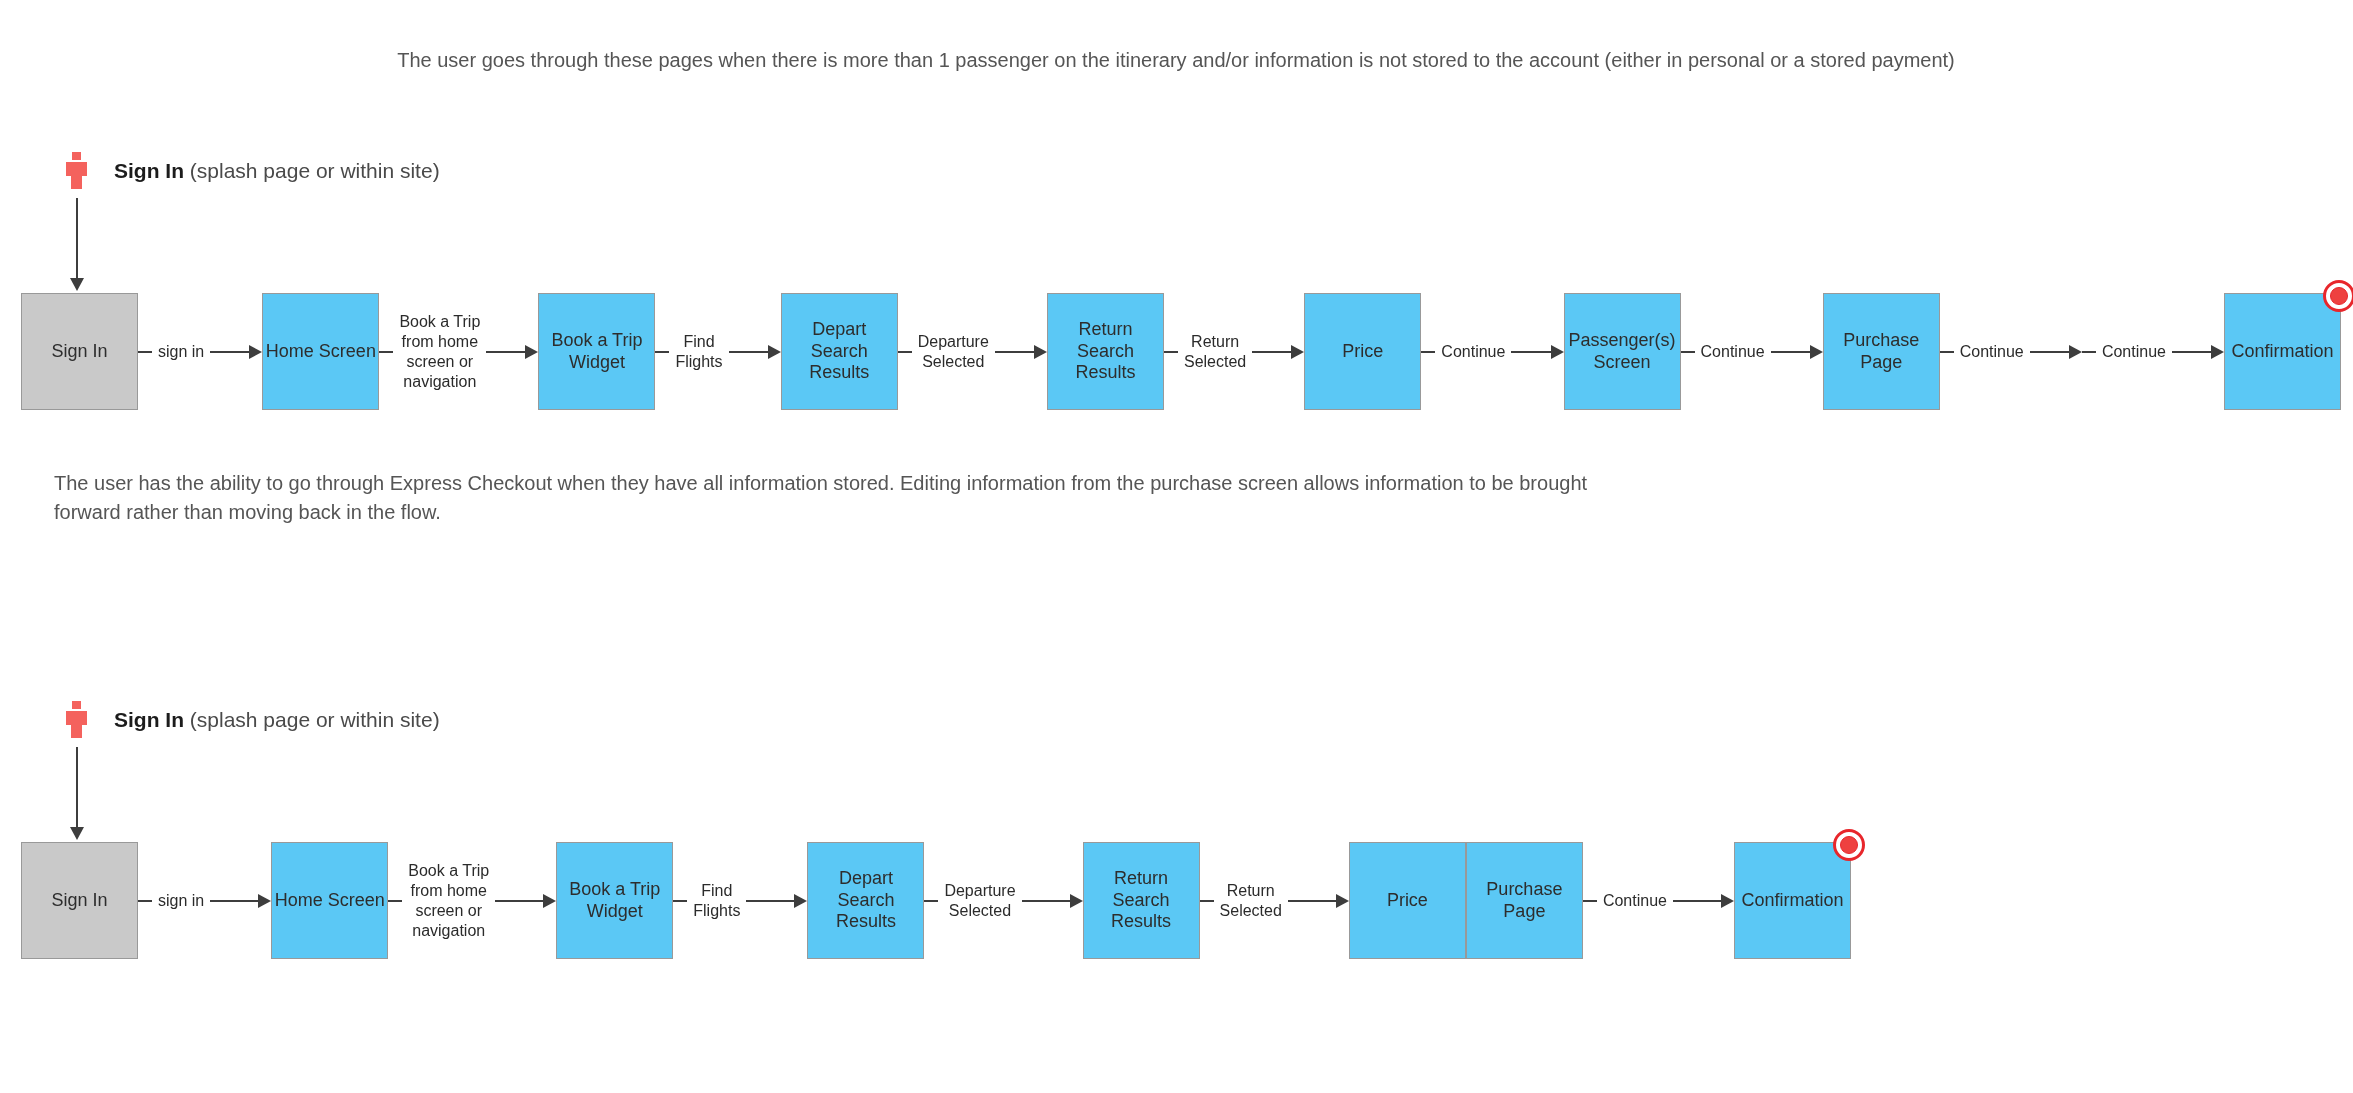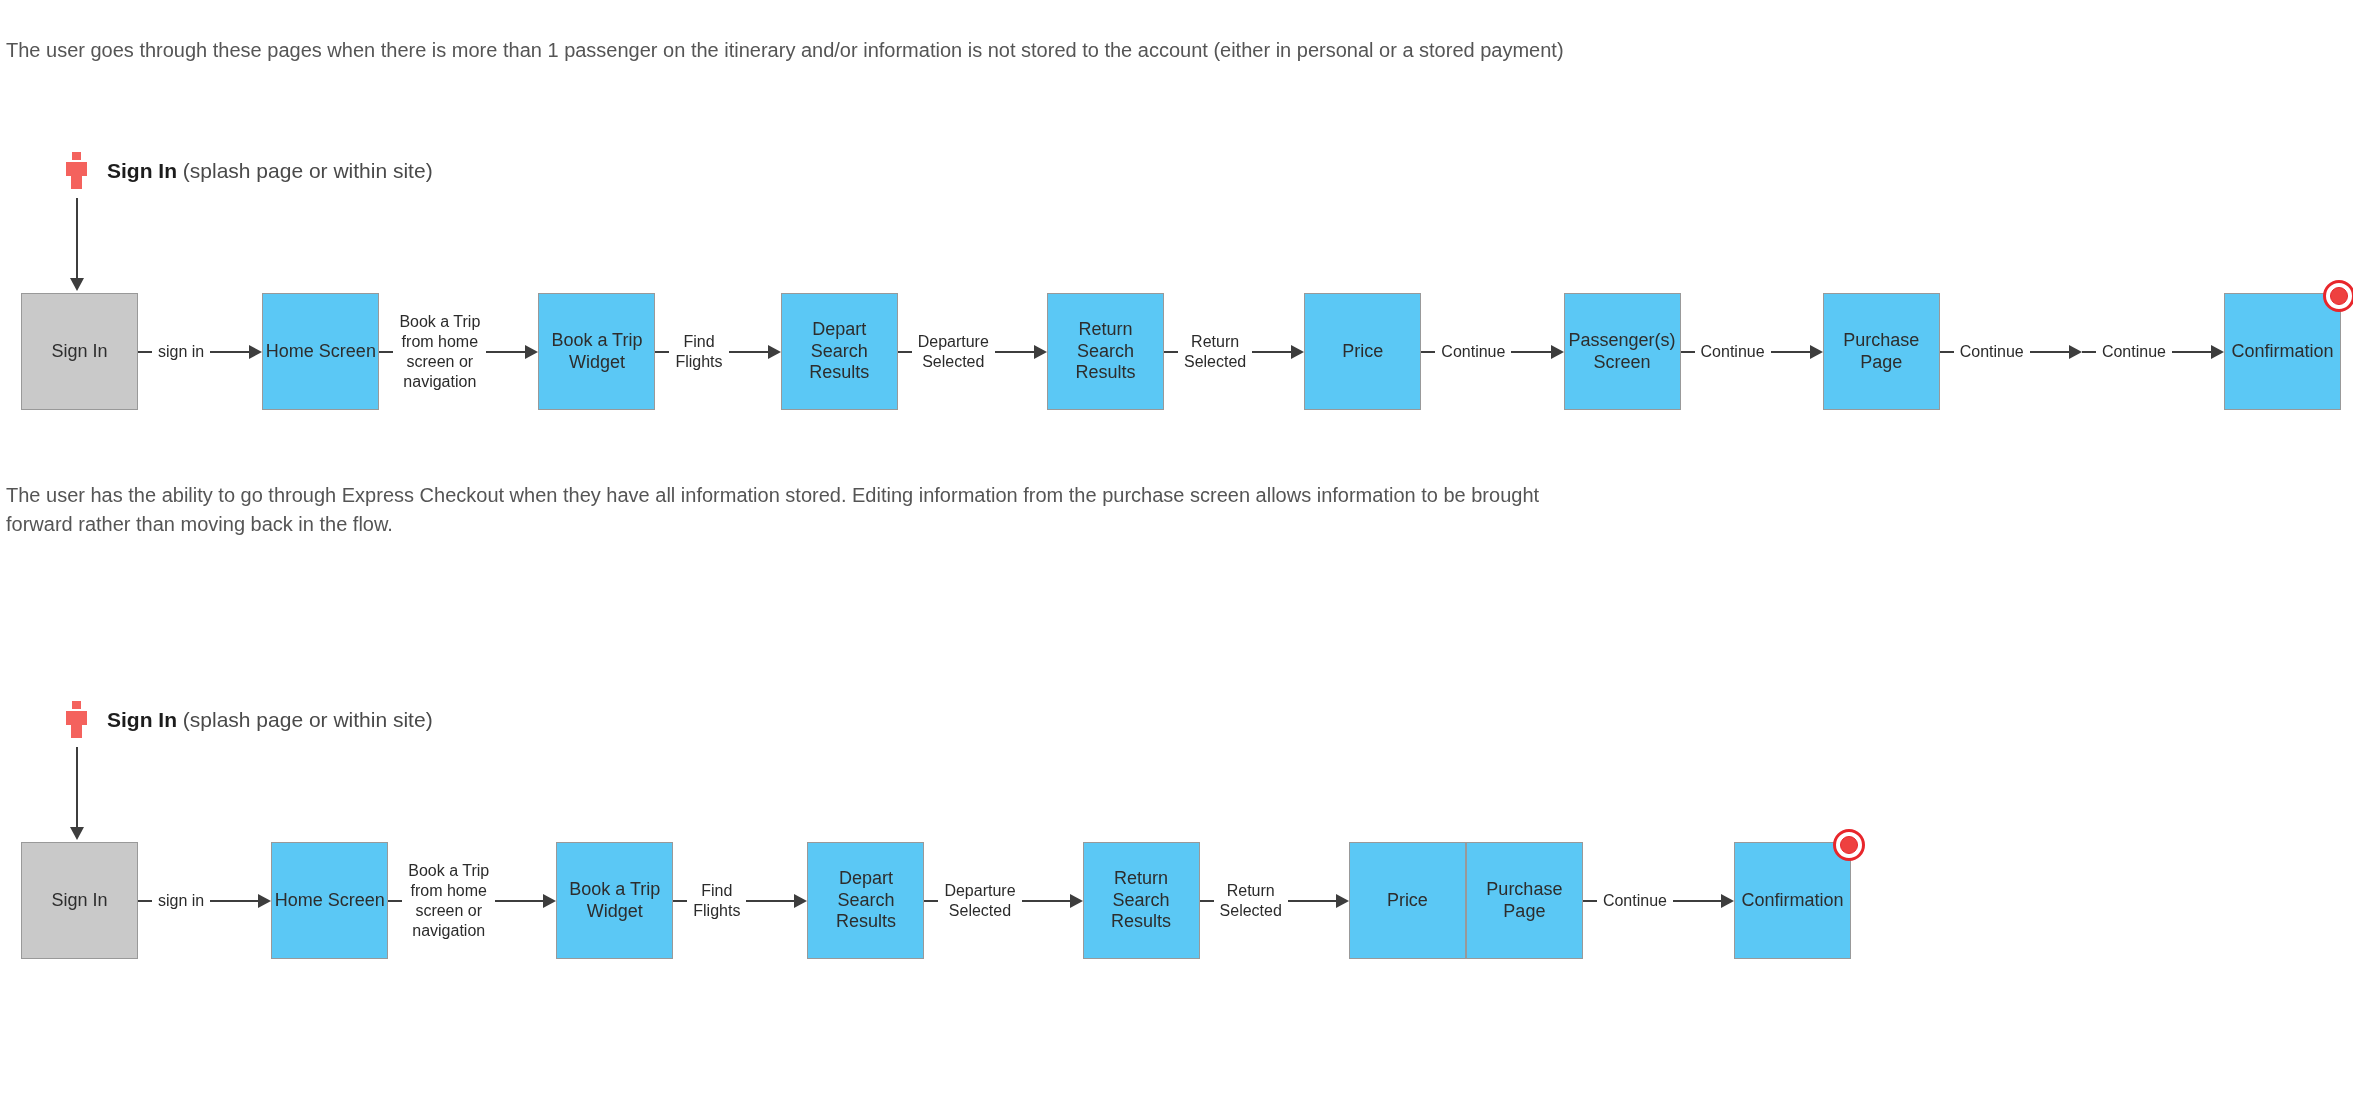--- a/index.html
+++ b/index.html
@@ -3,28 +3,28 @@
 <meta charset="utf-8">
 <style>
   html,body{margin:0;padding:0;}
   body{
     width:2353px;height:1093px;position:relative;background:#ffffff;overflow:hidden;
     font-family:"Liberation Sans","DejaVu Sans",sans-serif;
     --page-fill:#5bc8f5;--page-stroke:#999999;--start-fill:#c9c9c9;--start-stroke:#999999;
     --connector:#3d3d3d;--actor-red:#f4625d;--end-red:#e8262b;
   }
   .intro{position:absolute;left:6px;margin:0;font-size:20px;line-height:29px;color:#555555;white-space:pre-line;}
-  #intro-1{top:36px;width:2340px;}
-  #intro-2{top:481px;width:1920px;}
+  #intro-1{top:46px;width:2340px;text-align:center;}
+  #intro-2{top:469px;width:1920px;margin-left:48px;}
 
   .flow{position:absolute;left:0;width:2353px;height:266px;}
   #flow-0{top:148px;}
   #flow-1{top:697px;}
 
-  .actor{position:absolute;left:64px;top:4px;display:flex;align-items:center;gap:17px;}
+  .actor{position:absolute;left:64px;top:4px;display:flex;align-items:center;gap:24px;}
   .person-icon{position:relative;width:26px;height:37px;flex:0 0 auto;}
   .person-icon .p-head{position:absolute;top:0;left:8px;width:9px;height:8px;background:var(--actor-red);}
   .person-icon .p-torso{position:absolute;top:10px;left:2px;width:21px;height:14px;background:var(--actor-red);}
   .person-icon .p-legs{position:absolute;top:24px;left:7px;width:11px;height:13px;background:var(--actor-red);}
   .actor-text{font-size:21px;color:#4a4a4a;}
   .actor-title{font-weight:bold;color:#1c1c1c;}
 
   .v-arrow{position:absolute;left:76px;top:50px;width:2px;height:80px;background:var(--connector);}
   .v-arrow .vhead{position:absolute;left:-6px;top:100%;width:0;height:0;
     border-left:7px solid transparent;border-right:7px solid transparent;border-top:13px solid var(--connector);}

